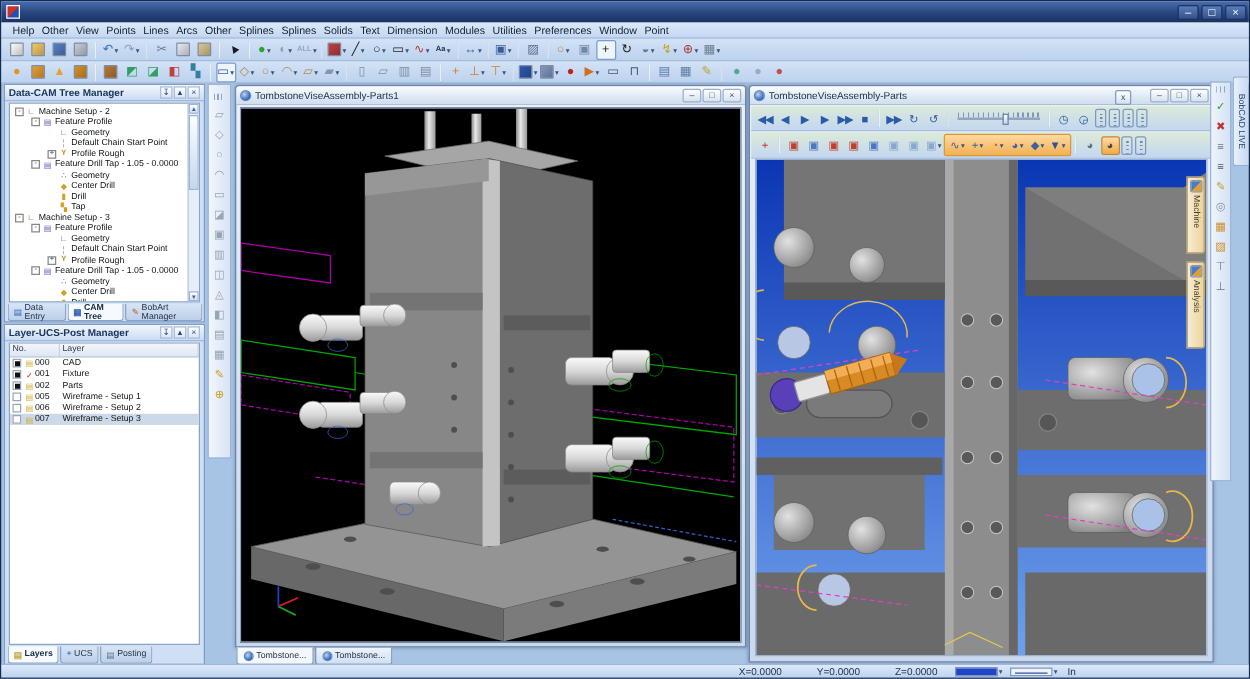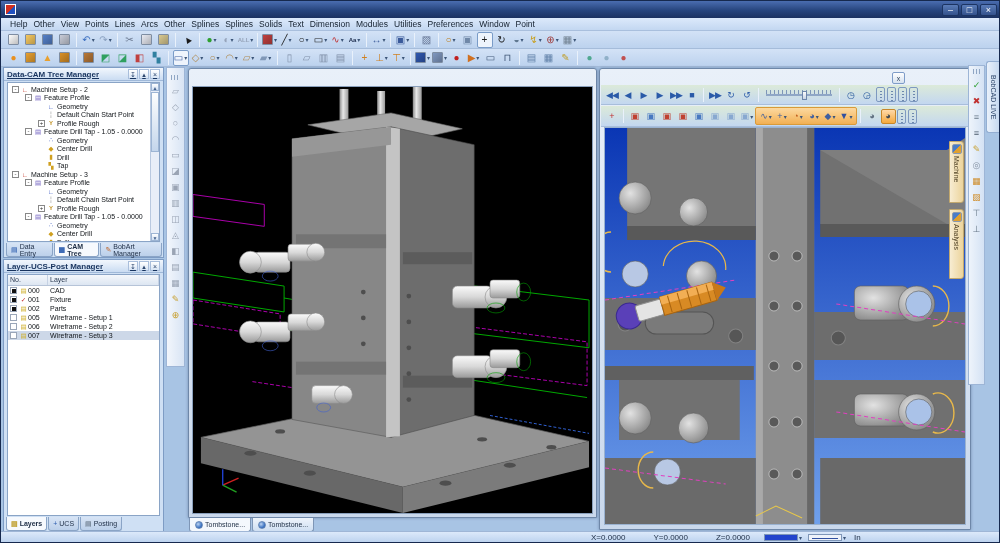--- a/index.html
+++ b/index.html
@@ -42,21 +42,21 @@
   .tslider .thumb { position:absolute; top:1px; width:5px; height:9px; background:linear-gradient(#fdfdfd,#c8d4e4);
     border:1px solid #6d87ab; }
   .tcol { width:9px; height:15px; margin:0 1px; border:1px solid #7e99c0; border-radius:2px;
     background:linear-gradient(#e8f1fc,#b9cfec);
     background-image:repeating-linear-gradient(0deg,#6d88ae 0 1px,transparent 1px 3px); background-size:2px 11px;
     background-position:3px 2px; background-repeat:no-repeat; }
 
   
   .panel { position:absolute; background:#cfe0f4; border:1px solid #7e9cc4; }
   .p-hdr { height:13px; background:linear-gradient(#f2f7fd,#cadcf2); border-bottom:1px solid #9fb8d8;
-    display:flex; align-items:center; font-size:8px; color:#17335e; padding:0 3px;text-decoration:underline; }
+    display:flex; align-items:center; font-size:8px; color:#17335e; padding:0 3px; }
   .p-hdr .ht { font-weight:bold; }
   .p-hdr .hbtns { margin-left:auto; display:flex; gap:1px; }
   .p-hdr .hbtns span { width:10px; height:10px; font-size:7px; line-height:9px; text-align:center;
     color:#2c466e; border:1px solid #a9bedb; background:linear-gradient(#fff,#d8e5f5); }
   .cam-panel { left:2px; top:66px; width:161px; height:191px; }
   .tree-wrap { position:absolute; left:3px; top:14px; right:3px; bottom:15px; background:#fff;
     border:1px solid #8aa4c6; overflow:hidden; }
   .tree-row { display:flex; align-items:center; height:8.5px; font-size:7px; color:#101418; white-space:nowrap; }
   .exp { width:7px; height:7px; border:1px solid #888; background:#fff; font-size:6px; line-height:5px;
     text-align:center; margin-right:2px; flex:0 0 7px; color:#333; }
@@ -669,20 +669,29 @@
     </div>
     <div class="vbtn">
       <span style="color: rgb(200, 160, 48);">✎</span>
     </div>
     <div class="vbtn">
       <span style="color: rgb(200, 160, 48);">⊕</span>
     </div>
   </div>
 
 <div class="child win1">
+  <div class="c-title">
+    <span class="globe"></span>
+    <span>TombstoneViseAssembly-Parts1</span>
+    <span class="c-btns" id="doc1-btns">
+        <span>–</span>
+        <span>□</span>
+        <span>×</span>
+      </span>
+  </div>
   <div class="vp1">
     <svg width="100%" height="100%" viewBox="0 0 403 428" preserveAspectRatio="none">
       <defs>
         <linearGradient id="met" x1="0" y1="0" x2="0" y2="1">
           <stop offset="0" stop-color="#fafafa"></stop>
             <stop offset="0.5" stop-color="#d8d8d8"></stop>
             <stop offset="1" stop-color="#9a9a9a"></stop>
         </linearGradient>
         <linearGradient id="rod" x1="0" y1="0" x2="1" y2="0">
           <stop offset="0" stop-color="#8a8a8a"></stop>
@@ -784,20 +793,29 @@
       <g stroke-width="1.4">
         <line x1="30" y1="400" x2="46" y2="393" stroke="#d02020"></line>
         <line x1="30" y1="400" x2="44" y2="407" stroke="#20a020"></line>
         <line x1="30" y1="400" x2="30" y2="384" stroke="#2040d0"></line>
       </g>
     </svg>
   </div>
 </div>
 
 <div class="child win2">
+  <div class="c-title">
+    <span class="globe"></span>
+    <span>TombstoneViseAssembly-Parts</span>
+    <span class="c-btns" id="doc2-btns">
+        <span>–</span>
+        <span>□</span>
+        <span>×</span>
+      </span>
+  </div>
   <div class="float-x" style="left:292px; top:3px;">x</div>
   <div class="c-tools" id="sim-tb1" style="position:absolute; left:1px; right:1px; top:16px;">
       <span class="tbtn">
         <span class="ig small" style="color: rgb(42, 90, 168);">◀◀</span>
       </span>
       <span class="tbtn">
         <span class="ig" style="color: rgb(42, 90, 168);">◀</span>
       </span>
       <span class="tbtn">
         <span class="ig" style="color: rgb(42, 90, 168);">▶</span>

